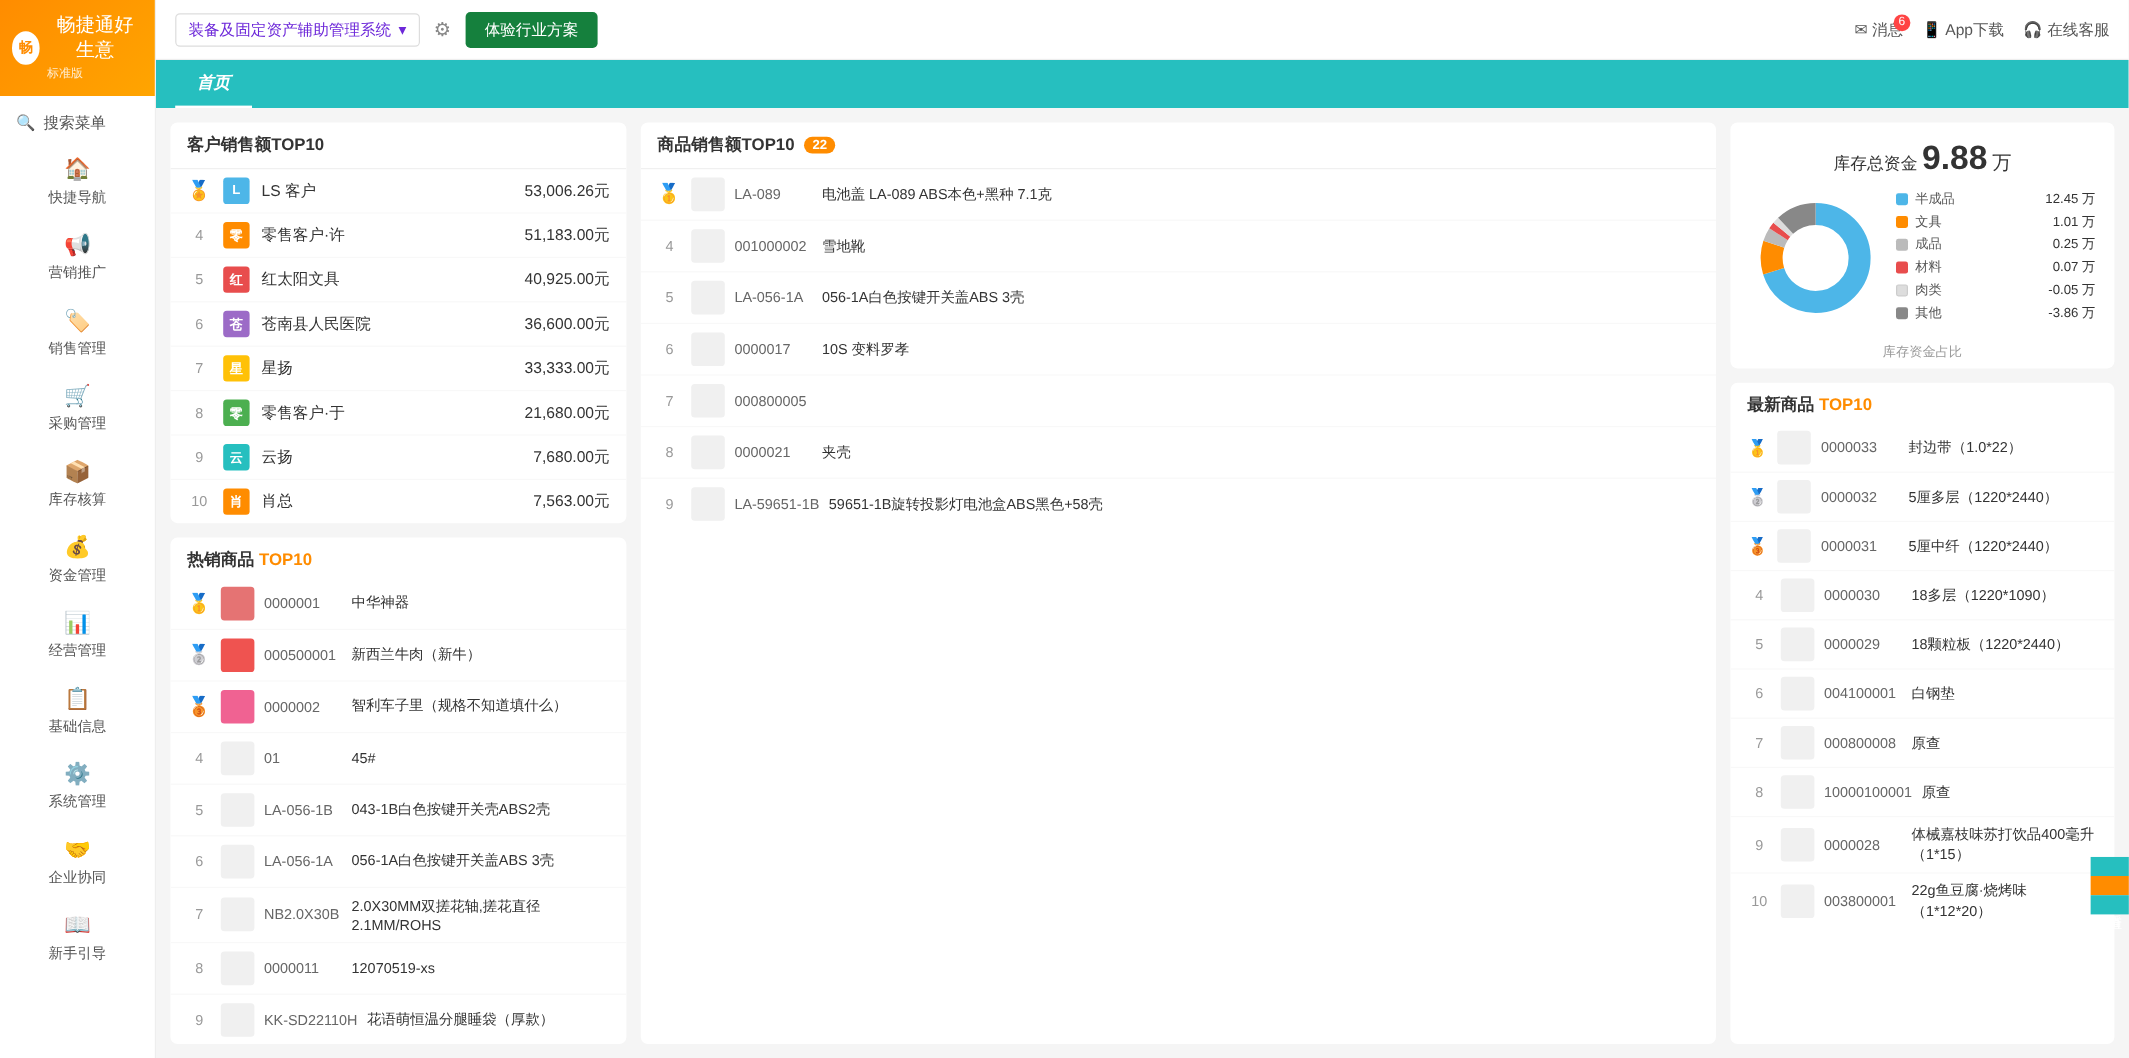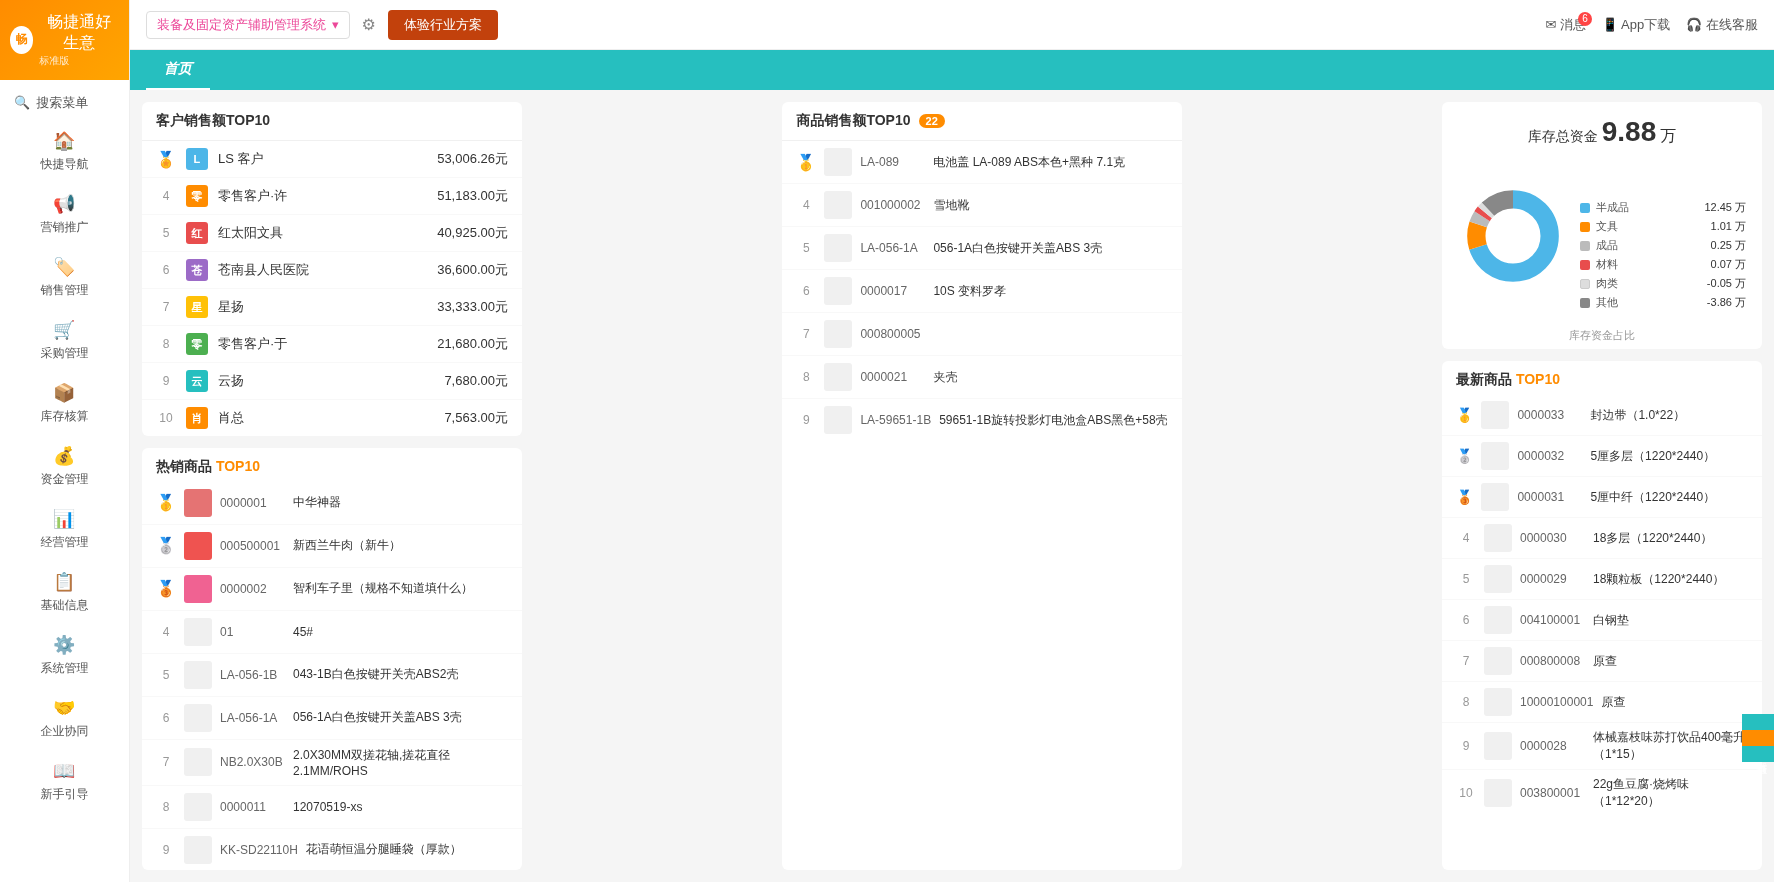--- a/index.html
+++ b/index.html
@@ -54,27 +54,27 @@
       padding: 0 16px;
       height: 50px;
       display: flex;
       align-items: center;
       gap: 12px;
       flex-shrink: 0;
     }
     .header-selector {
       display: flex; align-items: center; gap: 6px;
       border: 1px solid #ddd; border-radius: 4px;
-      padding: 4px 10px; cursor: pointer; color: #ec4899;
+      padding: 4px 10px; cursor: pointer; color: #6d28d9;
       font-size: 13px;
       justify-content: space-between;
     }
     .header-gear { color: #888; cursor: pointer; font-size: 16px; }
     .header-trial-btn {
-      background: #c2410c; color: #fff; border: none;
+      background: #15803d; color: #fff; border: none;
       border-radius: 4px; padding: 6px 16px; cursor: pointer;
       font-size: 13px;
     }
     .header-right { margin-left: auto; display: flex; align-items: center; gap: 16px; color: #555; font-size: 13px; }
     .header-badge { position: relative; }
     .badge-dot {
       position: absolute; top: -4px; right: -6px;
       background: #f44; color: #fff; border-radius: 50%;
       width: 14px; height: 14px; font-size: 10px;
       display: flex; align-items: center; justify-content: center;
@@ -93,21 +93,21 @@
       border-bottom: 2px solid transparent;
       font-style: italic;
     }
     .tab-item.active { border-bottom: 2px solid #fff; font-weight: bold; }
 
     
     .content { flex: 1; overflow: auto; padding: 12px; display: flex; gap: 12px; }
 
     
     .col-left { width: 380px; flex-shrink: 0; display: flex; flex-direction: column; gap: 12px; }
-    .col-mid { flex: 1; display: flex; flex-direction: column; gap: 12px; align-items: center; }
+    .col-mid { flex: 1; display: flex; flex-direction: column; gap: 12px; }
     .col-right { width: 320px; flex-shrink: 0; display: flex; flex-direction: column; gap: 12px; }
 
     .card {
       background: #fff;
       border-radius: 6px;
       overflow: hidden;
     }
     .card-header {
       padding: 10px 14px;
       font-weight: bold;
@@ -153,21 +153,21 @@
       color: #333;
       font-size: 14px;
     }
     .inventory-total .big-num { font-size: 28px; font-weight: bold; color: #333; }
     .inventory-total .unit { font-size: 16px; color: #333; }
     .inventory-chart-area {
       display: flex; align-items: center; gap: 12px; padding: 10px 16px 14px;
     }
     .donut-container { position: relative; width: 110px; height: 110px; flex-shrink: 0; }
     .donut-container svg { width: 110px; height: 110px; }
-    .legend { flex: 1; margin-top: 42px; }
+    .legend { flex: 1; }
     .legend-item { display: flex; align-items: center; gap: 6px; margin-bottom: 4px; font-size: 11px; }
     .legend-dot { width: 10px; height: 10px; border-radius: 2px; flex-shrink: 0; }
     .legend-label { color: #555; flex: 1; }
     .legend-val { color: #333; font-weight: 500; }
     .inventory-ratio-label {
       text-align: center; font-size: 11px; color: #999; padding-bottom: 6px;
     }
 
     .newest-prod-row {
       display: flex; align-items: center; padding: 6px 14px; gap: 8px;
@@ -562,21 +562,21 @@
           <div class="newest-prod-row">
             <span style="font-size:14px;">🥉</span>
             <div class="prod-thumb"></div>
             <span class="prod-code">0000031</span>
             <span class="prod-name">5厘中纤（1220*2440）</span>
           </div>
           <div class="newest-prod-row">
             <span class="rank-num">4</span>
             <div class="prod-thumb"></div>
             <span class="prod-code">0000030</span>
-            <span class="prod-name">18多层（1220*2440）</span>
+            <span class="prod-name">18多层（1220*1090）</span>
           </div>
           <div class="newest-prod-row">
             <span class="rank-num">5</span>
             <div class="prod-thumb"></div>
             <span class="prod-code">0000029</span>
             <span class="prod-name">18颗粒板（1220*2440）</span>
           </div>
           <div class="newest-prod-row">
             <span class="rank-num">6</span>
             <div class="prod-thumb"></div>

